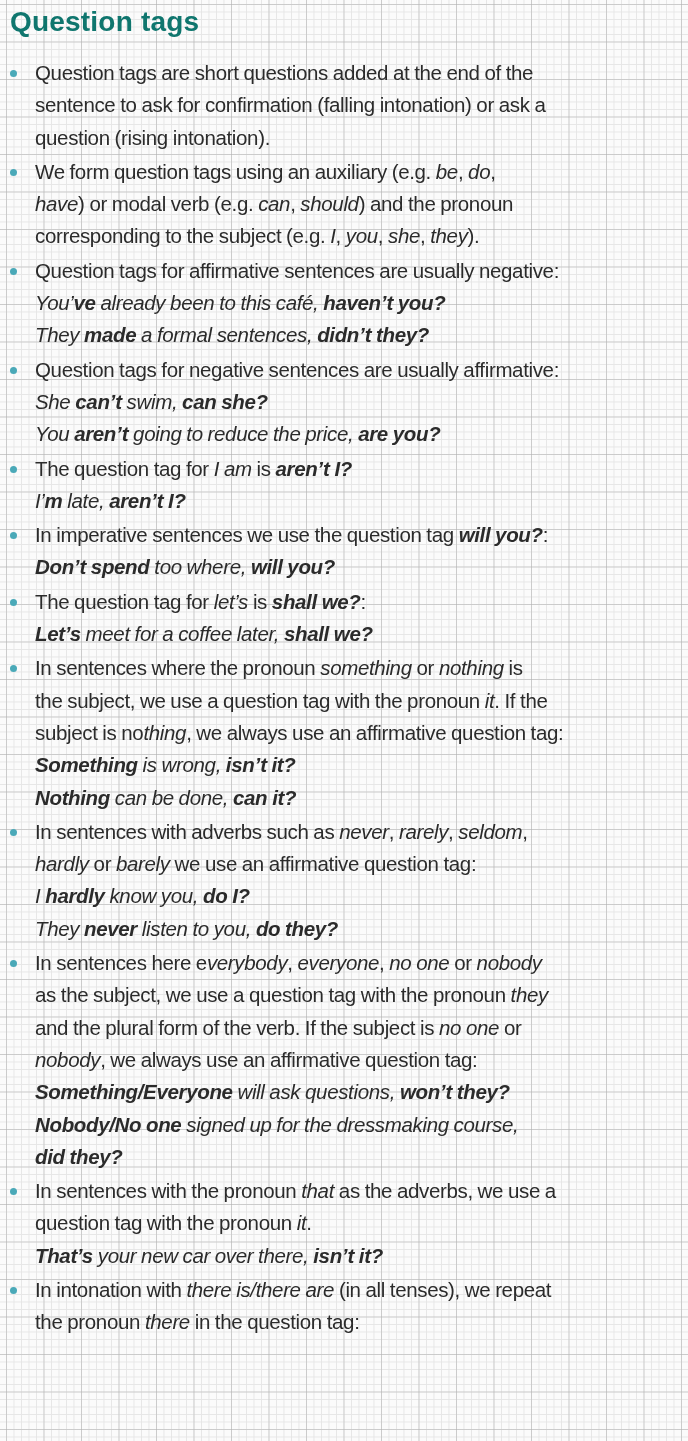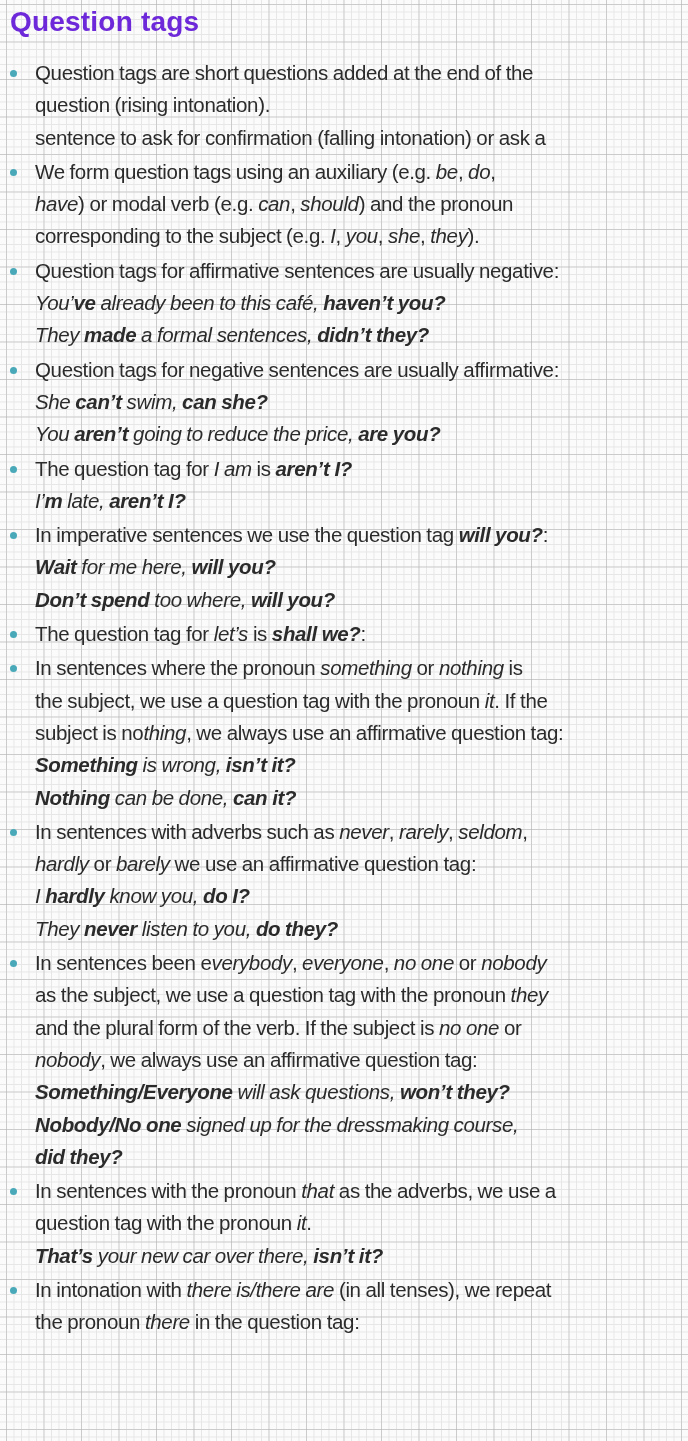--- a/index.html
+++ b/index.html
@@ -68,30 +68,30 @@
     .line { display: block; white-space: nowrap; }
     .desc { display: block; }
     .ex { display: block; white-space: nowrap; font-style: italic; }
     .b { font-weight: bold; }
     .i { font-style: italic; }
   </style>
 </head>
 <body style="color: rgb(43, 43, 43);">
 
 <div class="page">
-  <h1 class="title" style="color: #6d28d9;">Question tags</h1>
+  <h1 class="title" style="color: #0f766e;">Question tags</h1>
 
   <ul class="rules" id="rules-list">
 
   <li class="rule">
       <span class="bullet" style="background: rgb(74, 169, 184);"></span>
       <span class="desc">
           <span class="line"><span class="">Question tags are short questions added at the end of the</span></span>
+          <span class="line"><span class="">sentence to ask for confirmation (falling intonation) or ask a</span></span>
           <span class="line"><span class="">question (rising intonation).</span></span>
-          <span class="line"><span class="">sentence to ask for confirmation (falling intonation) or ask a</span></span>
         </span>
       <span class="examples"></span>
     </li>
       <li class="rule">
       <span class="bullet" style="background: rgb(74, 169, 184);"></span>
       <span class="desc">
           <span class="line"><span class="">We form question tags using an auxiliary (e.g. </span><span class="i">be</span><span class="">, </span><span class="i">do</span><span class="">,</span></span>
           <span class="line"><span class="i">have</span><span class="">) or modal verb (e.g. </span><span class="i">can</span><span class="">, </span><span class="i">should</span><span class="">) and the pronoun</span></span>
           <span class="line"><span class="">corresponding to the subject (e.g. </span><span class="i">I</span><span class="">, </span><span class="i">you</span><span class="">, </span><span class="i">she</span><span class="">, </span><span class="i">they</span><span class="">).</span></span>
         </span>
@@ -116,27 +116,28 @@
       <span class="desc">
           <span class="line"><span class="">The question tag for </span><span class="i">I am</span><span class=""> is </span><span class="b i">aren’t I?</span></span>
         </span>
       <span class="examples"><span class="ex"><span class="i">I’</span><span class="b">m</span><span class="i"> late, </span><span class="b">aren’t I?</span></span></span>
     </li>
       <li class="rule">
       <span class="bullet" style="background: rgb(74, 169, 184);"></span>
       <span class="desc">
           <span class="line"><span class="">In imperative sentences we use the question tag </span><span class="b i">will you?</span><span class="">:</span></span>
         </span>
-      <span class="examples"><span class="ex"><span class="b">Wait</span><span class="i"> for me here, </span><span class="b">will you?</span></span><span class="ex"><span class="b">Don’t spend</span><span class="i"> too where, </span><span class="b">will you?</span></span></span>
+      <span class="examples"><span class="ex"><span class="b">Don’t spend</span><span class="i"> too where, </span><span class="b">will you?</span></span></span>
     </li>
       <li class="rule">
       <span class="bullet" style="background: rgb(74, 169, 184);"></span>
       <span class="desc">
           <span class="line"><span class="">The question tag for </span><span class="i">let’s</span><span class=""> is </span><span class="b i">shall we?</span><span class="">:</span></span>
         </span>
+      <span class="examples"><span class="ex"><span class="b">Let’s</span><span class="i"> meet for a coffee later, </span><span class="b">shall we?</span></span></span>
     </li>
       <li class="rule">
       <span class="bullet" style="background: rgb(74, 169, 184);"></span>
       <span class="desc">
           <span class="line"><span class="">In sentences where the pronoun </span><span class="i">something</span><span class=""> or </span><span class="i">nothing</span><span class=""> is</span></span>
           <span class="line"><span class="">the subject, we use a question tag with the pronoun </span><span class="i">it</span><span class="">. If the</span></span>
           <span class="line"><span class="">subject is no</span><span class="i">thing</span><span class="">, we always use an affirmative question tag:</span></span>
         </span>
       <span class="examples"><span class="ex"><span class="b">Something</span><span class="i"> is wrong, </span><span class="b">isn’t it?</span></span><span class="ex"><span class="b">Nothing</span><span class="i"> can be done, </span><span class="b">can it?</span></span></span>
     </li>
@@ -144,21 +145,21 @@
       <span class="bullet" style="background: rgb(74, 169, 184);"></span>
       <span class="desc">
           <span class="line"><span class="">In sentences with adverbs such as </span><span class="i">never</span><span class="">, </span><span class="i">rarely</span><span class="">, </span><span class="i">seldom</span><span class="">,</span></span>
           <span class="line"><span class="i">hardly</span><span class=""> or </span><span class="i">barely</span><span class=""> we use an affirmative question tag:</span></span>
         </span>
       <span class="examples"><span class="ex"><span class="i">I </span><span class="b">hardly</span><span class="i"> know you, </span><span class="b">do I?</span></span><span class="ex"><span class="i">They </span><span class="b">never</span><span class="i"> listen to you, </span><span class="b">do they?</span></span></span>
     </li>
       <li class="rule">
       <span class="bullet" style="background: rgb(74, 169, 184);"></span>
       <span class="desc">
-          <span class="line"><span class="">In sentences been e</span><span class="i">verybody</span><span class="">, </span><span class="i">everyone</span><span class="">, </span><span class="i">no one</span><span class=""> or </span><span class="i">nobody</span></span>
+          <span class="line"><span class="">In sentences here e</span><span class="i">verybody</span><span class="">, </span><span class="i">everyone</span><span class="">, </span><span class="i">no one</span><span class=""> or </span><span class="i">nobody</span></span>
           <span class="line"><span class="">as the subject, we use a question tag with the pronoun </span><span class="i">they</span></span>
           <span class="line"><span class="">and the plural form of the verb. If the subject is </span><span class="i">no one</span><span class=""> or</span></span>
           <span class="line"><span class="i">nobody</span><span class="">, we always use an affirmative question tag:</span></span>
         </span>
       <span class="examples"><span class="ex"><span class="b">Something/Everyone</span><span class="i"> will ask questions, </span><span class="b">won’t they?</span></span><span class="ex"><span class="b">Nobody/No one</span><span class="i"> signed up for the dressmaking course,</span></span><span class="ex"><span class="b">did they?</span></span></span>
     </li>
       <li class="rule">
       <span class="bullet" style="background: rgb(74, 169, 184);"></span>
       <span class="desc">
           <span class="line"><span class="">In sentences with the pronoun </span><span class="i">that</span><span class=""> as the adverbs, we use a</span></span>

